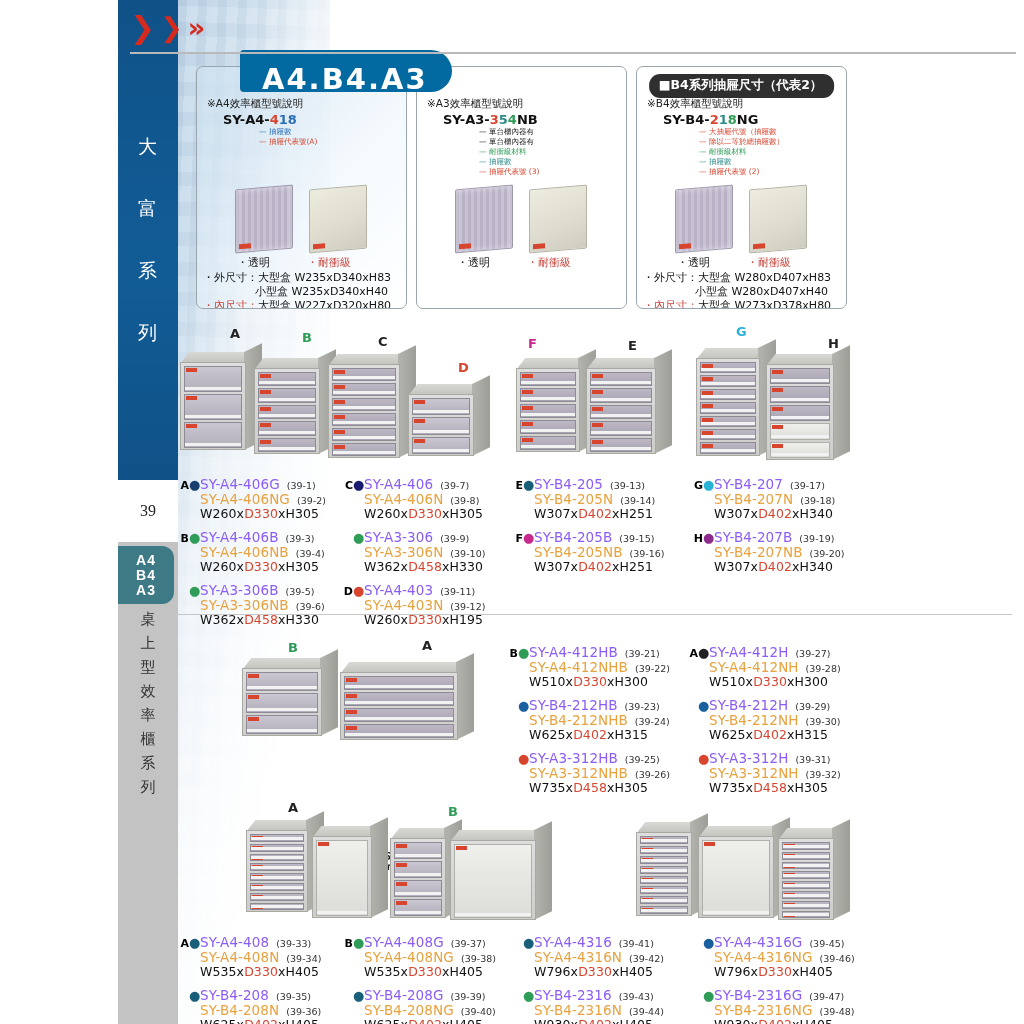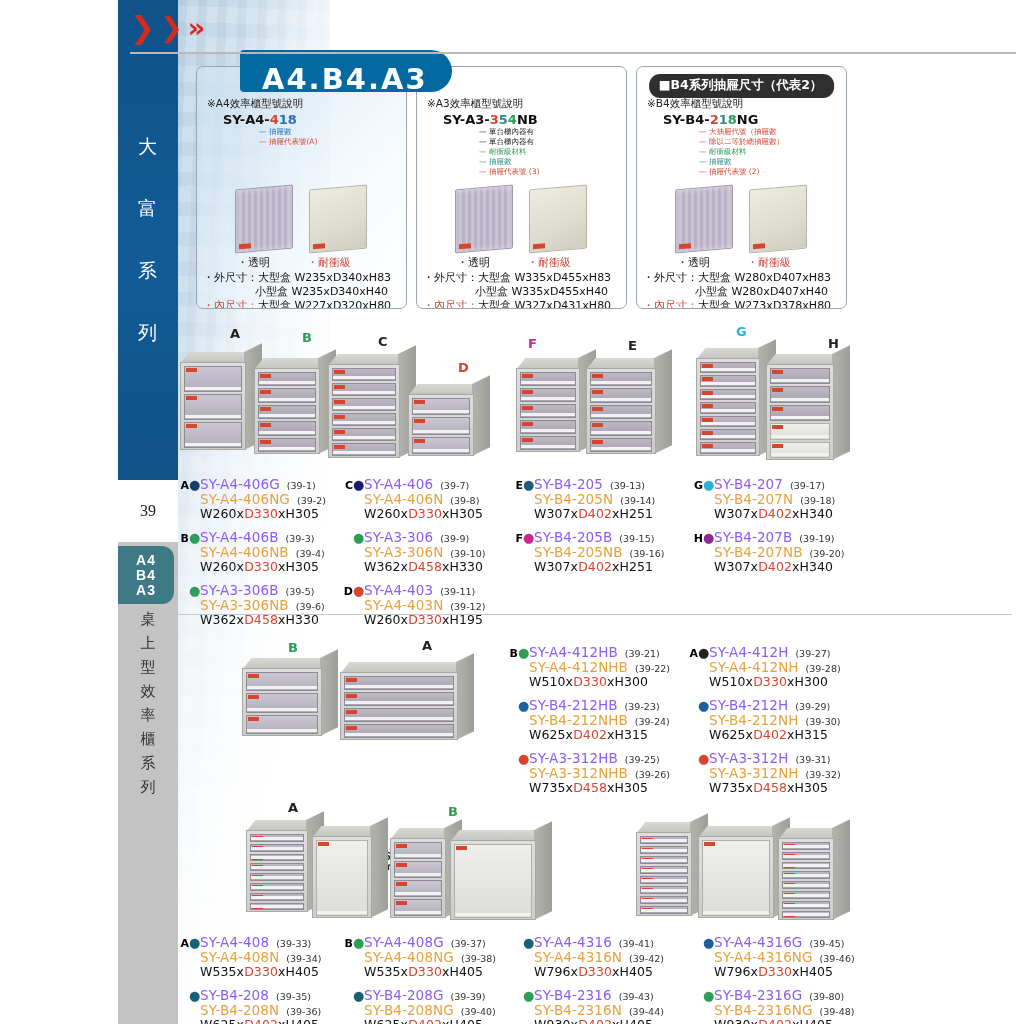--- a/index.html
+++ b/index.html
@@ -252,26 +252,20 @@
           <span class="tag"></span>
         </div>
       <div class="tray tough">
           <span class="tag"></span>
         </div>
     </div>
     <div class="tray-labels">
       <span class="tl-clear">・透明</span>
       <span class="tl-tough">・耐衝級</span>
     </div>
-    <div class="dims">
-      <div><span class="lab-out">・外尺寸：</span>大型盒 W335xD455xH83</div>
-      <div class="indent">小型盒 W335xD455xH40</div>
-      <div><span class="lab-in">・內尺寸：</span>大型盒 W327xD431xH80</div>
-
-    </div>
   </div>
     <div class="spec-box sb-b4">
     <div class="spec-pill">■B4系列抽屜尺寸（代表2）</div>
     <div class="spec-note">※B4效率櫃型號說明</div>
     <div class="spec-model">SY-B4-<span style="color:#d8452f">2</span><span style="color:#2e8b8b">1</span><span style="color:#2f9c58">8</span><span style="color:#111111">NG</span></div>
     <div class="callouts">
         <div class="callout" style="color:#d8452f">— 大抽屜代號（抽屜數</div>
         <div class="callout" style="color:#d8452f">— 除以二等於總抽屜數）</div>
         <div class="callout" style="color:#2f9c58">— 耐衝級材料</div>
         <div class="callout" style="color:#2e8b8b">— 抽屜數</div>
@@ -1122,21 +1116,21 @@
         <div class="ln">
           <span class="size">W796x<span class="d">D330</span>xH405</span>
         </div>
       </div>
       <div class="entry-gap"></div>
       <div class="entry">
         <div class="ln">
           <span class="key"></span>
           <span class="dot" style="color:#2f9c58">●</span>
           <span class="code">SY-B4-2316G</span>
-          <span class="pn">(39-80)</span>
+          <span class="pn">(39-47)</span>
         </div>
         <div class="ln">
           <span class="code n">SY-B4-2316NG</span>
           <span class="pn">(39-48)</span>
         </div>
         <div class="ln">
           <span class="size">W930x<span class="d">D402</span>xH405</span>
         </div>
       </div>
       </div>

